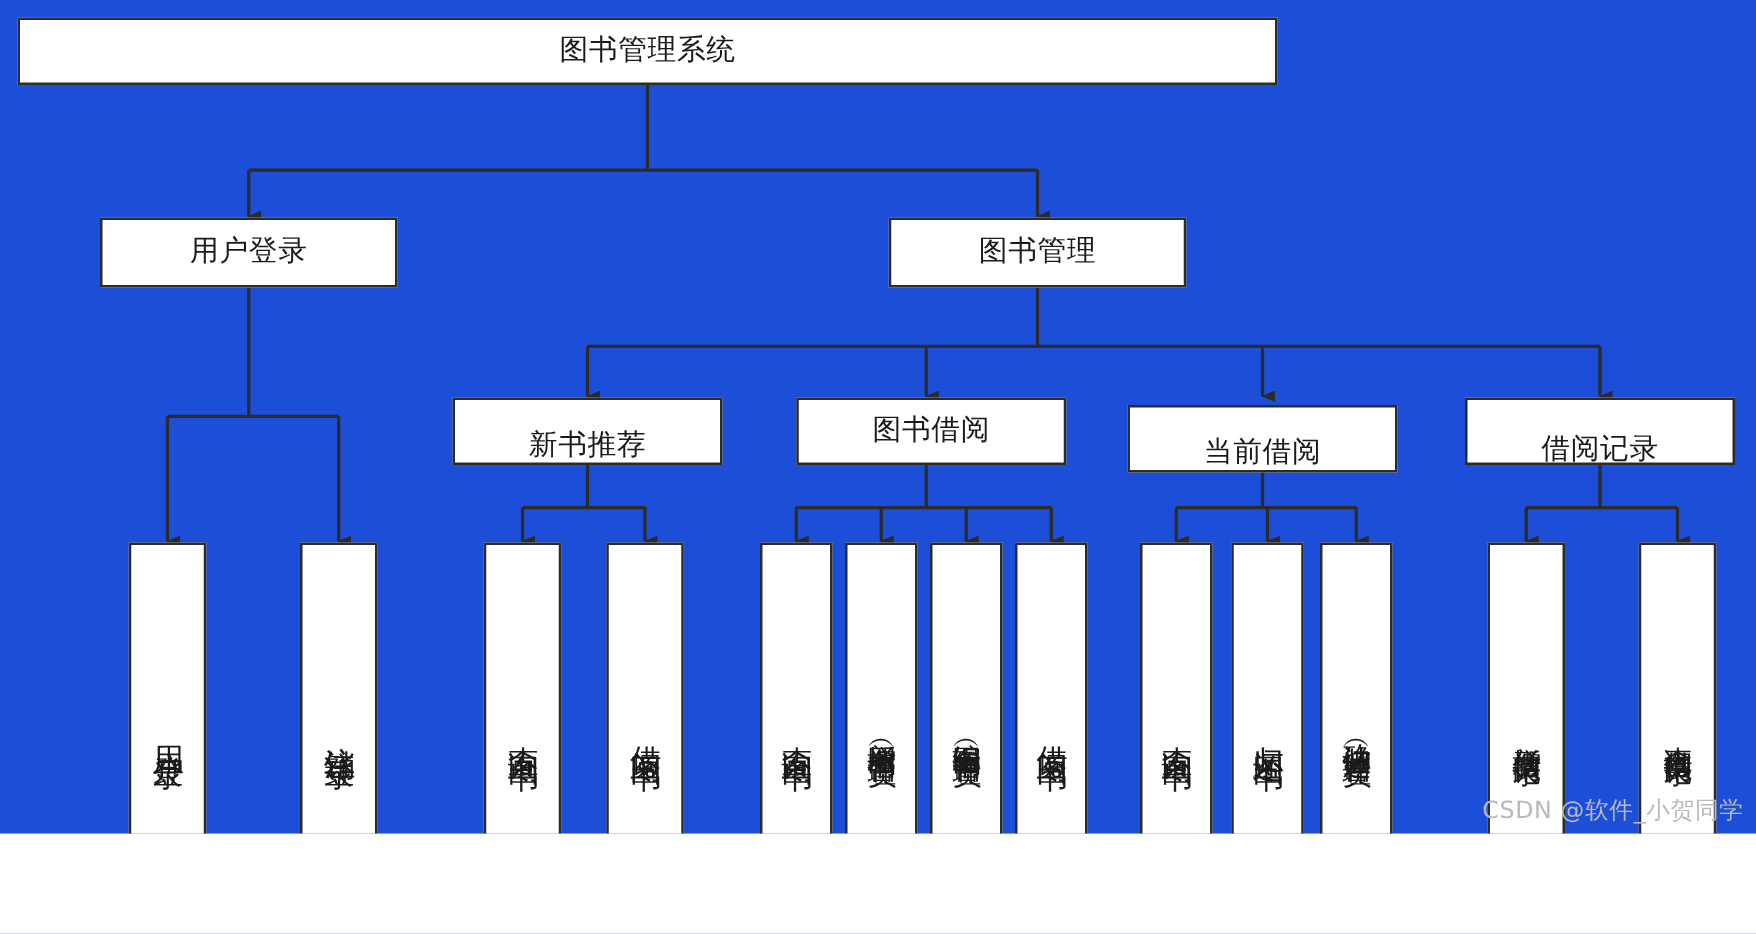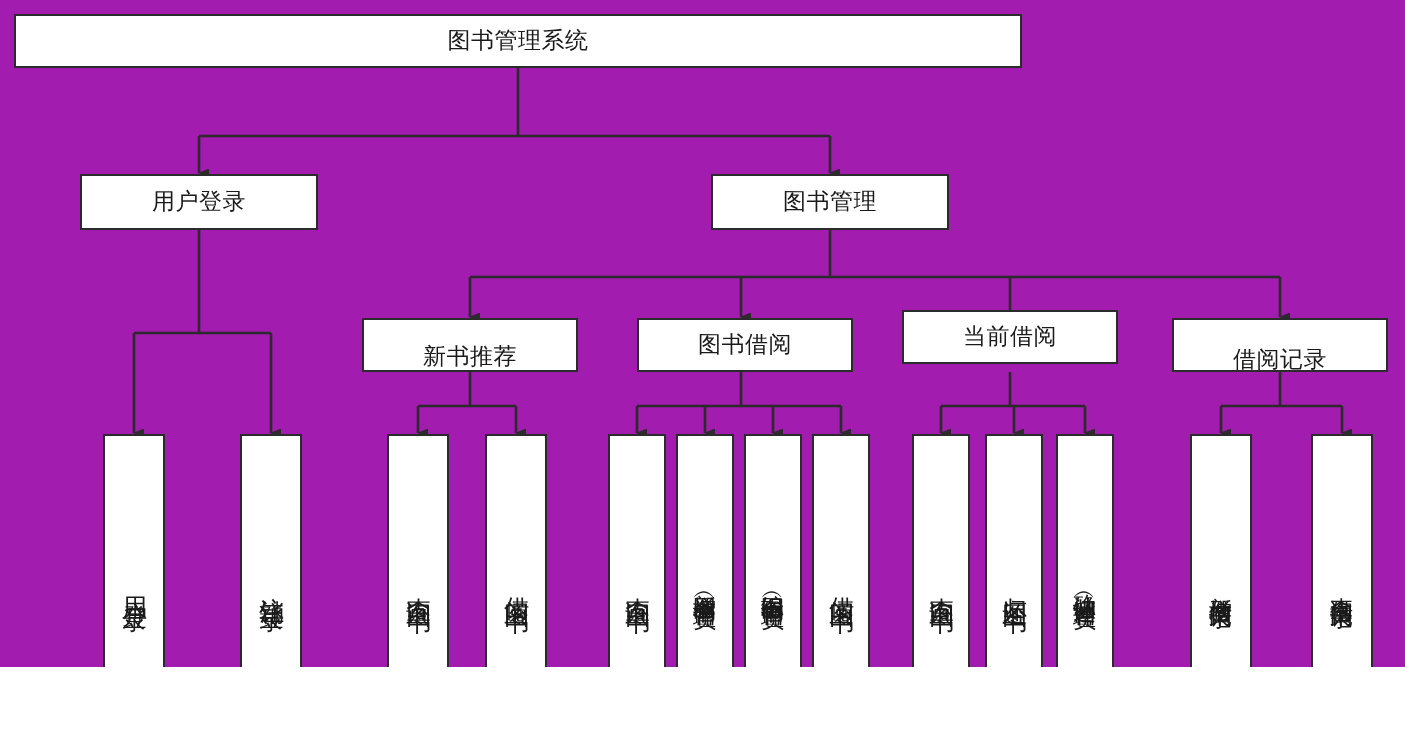--- a/index.html
+++ b/index.html
@@ -8,21 +8,21 @@
     padding: 0;
     background: #ffffff;
   }
   body {
     font-family: "DejaVu Sans", "Liberation Sans", sans-serif;
   }
   #diagram-root {
     position: relative;
     width: 1405px;
     height: 667px;
-    background: #a21caf;
+    background: #1d4ed8;
     overflow: hidden;
   }
   #edges-layer {
     position: absolute;
     left: 0;
     top: 0;
     width: 1405px;
     height: 747px;
     pointer-events: none;
   }
@@ -132,21 +132,21 @@
       </div>
       <div class="node horizontal" style="left: 711px; top: 174px; width: 238px; height: 56px; border-color: rgb(43, 43, 43); background: rgb(255, 255, 255);">
         <span class="node-label" style="color: rgb(26, 26, 26);">图书管理</span>
       </div>
       <div class="node horizontal" style="left: 362px; top: 318px; width: 216px; height: 54px; border-color: rgb(43, 43, 43); background: rgb(255, 255, 255); align-items: flex-end;">
         <span class="node-label" style="color: rgb(26, 26, 26);">新书推荐</span>
       </div>
       <div class="node horizontal" style="left: 637px; top: 318px; width: 216px; height: 54px; border-color: rgb(43, 43, 43); background: rgb(255, 255, 255);">
         <span class="node-label" style="color: rgb(26, 26, 26);">图书借阅</span>
       </div>
-      <div class="node horizontal" style="left: 902px; top: 310px; width: 216px; height: 54px; border-color: rgb(43, 43, 43); background: rgb(255, 255, 255);">
+      <div class="node horizontal" style="left: 902px; top: 324px; width: 216px; height: 54px; border-color: rgb(43, 43, 43); background: rgb(255, 255, 255); align-items: flex-end;">
         <span class="node-label" style="color: rgb(26, 26, 26);">当前借阅</span>
       </div>
       <div class="node horizontal" style="left: 1172px; top: 318px; width: 216px; height: 54px; border-color: rgb(43, 43, 43); background: rgb(255, 255, 255);">
         <span class="node-label" style="color: rgb(26, 26, 26); margin-top: 29px;">借阅记录</span>
       </div>
       <div class="node vertical" style="left: 103px; top: 434px; width: 62px; height: 301px; border-color: rgb(43, 43, 43); background: rgb(255, 255, 255);">
         <span class="node-label" style="color: rgb(26, 26, 26);">用户登录</span>
       </div>
       <div class="node vertical" style="left: 240px; top: 434px; width: 62px; height: 301px; border-color: rgb(43, 43, 43); background: rgb(255, 255, 255);">
         <span class="node-label" style="color: rgb(26, 26, 26);">注销登录</span>
@@ -179,13 +179,14 @@
         <span class="node-label" style="color: rgb(26, 26, 26);">确认归还（管理员）</span>
       </div>
       <div class="node vertical narrow" style="left: 1190px; top: 434px; width: 62px; height: 301px; border-color: rgb(43, 43, 43); background: rgb(255, 255, 255);">
         <span class="node-label" style="color: rgb(26, 26, 26);">新增借阅记录</span>
       </div>
       <div class="node vertical narrow" style="left: 1311px; top: 434px; width: 62px; height: 301px; border-color: rgb(43, 43, 43); background: rgb(255, 255, 255);">
         <span class="node-label" style="color: rgb(26, 26, 26);">查询借阅记录</span>
       </div>
     </div>
 
+  <div id="watermark">CSDN @软件_小贺同学</div>
 </div>
 
 </body></html>

